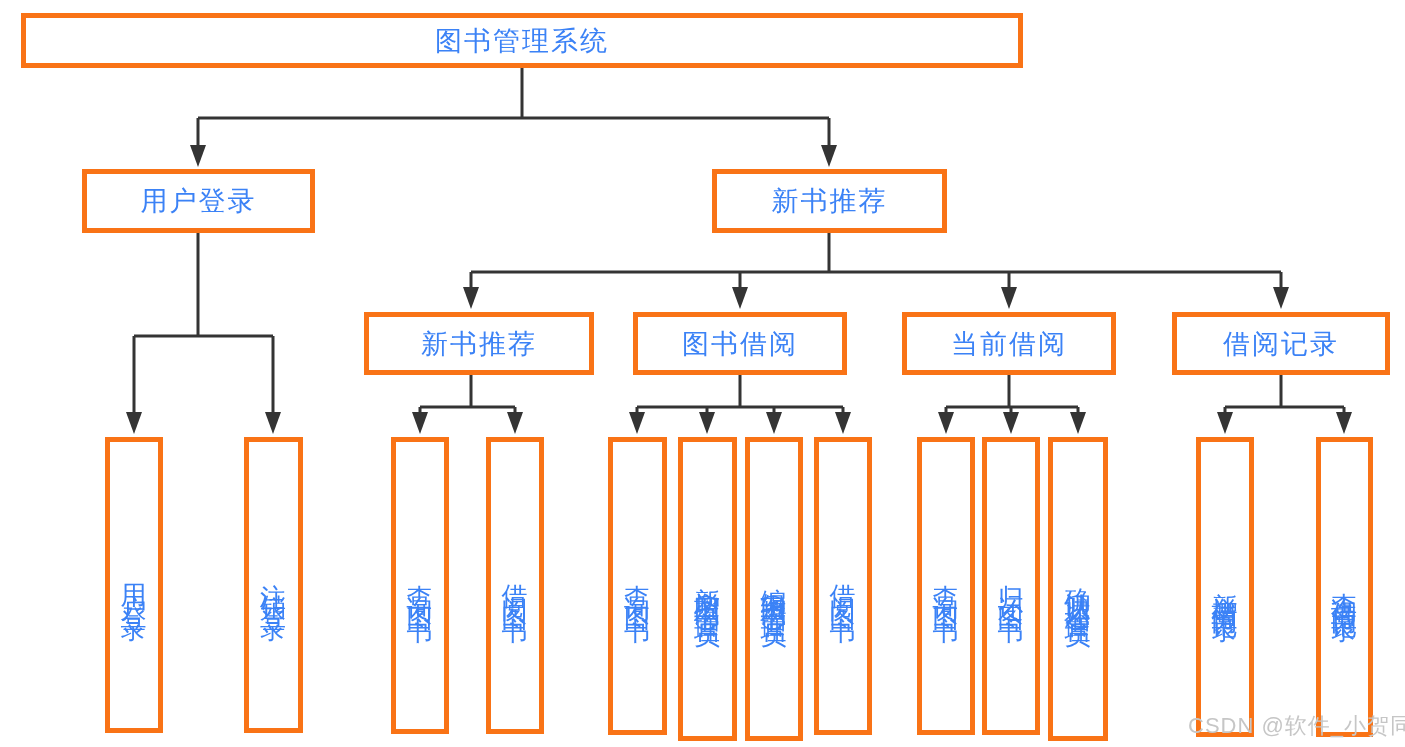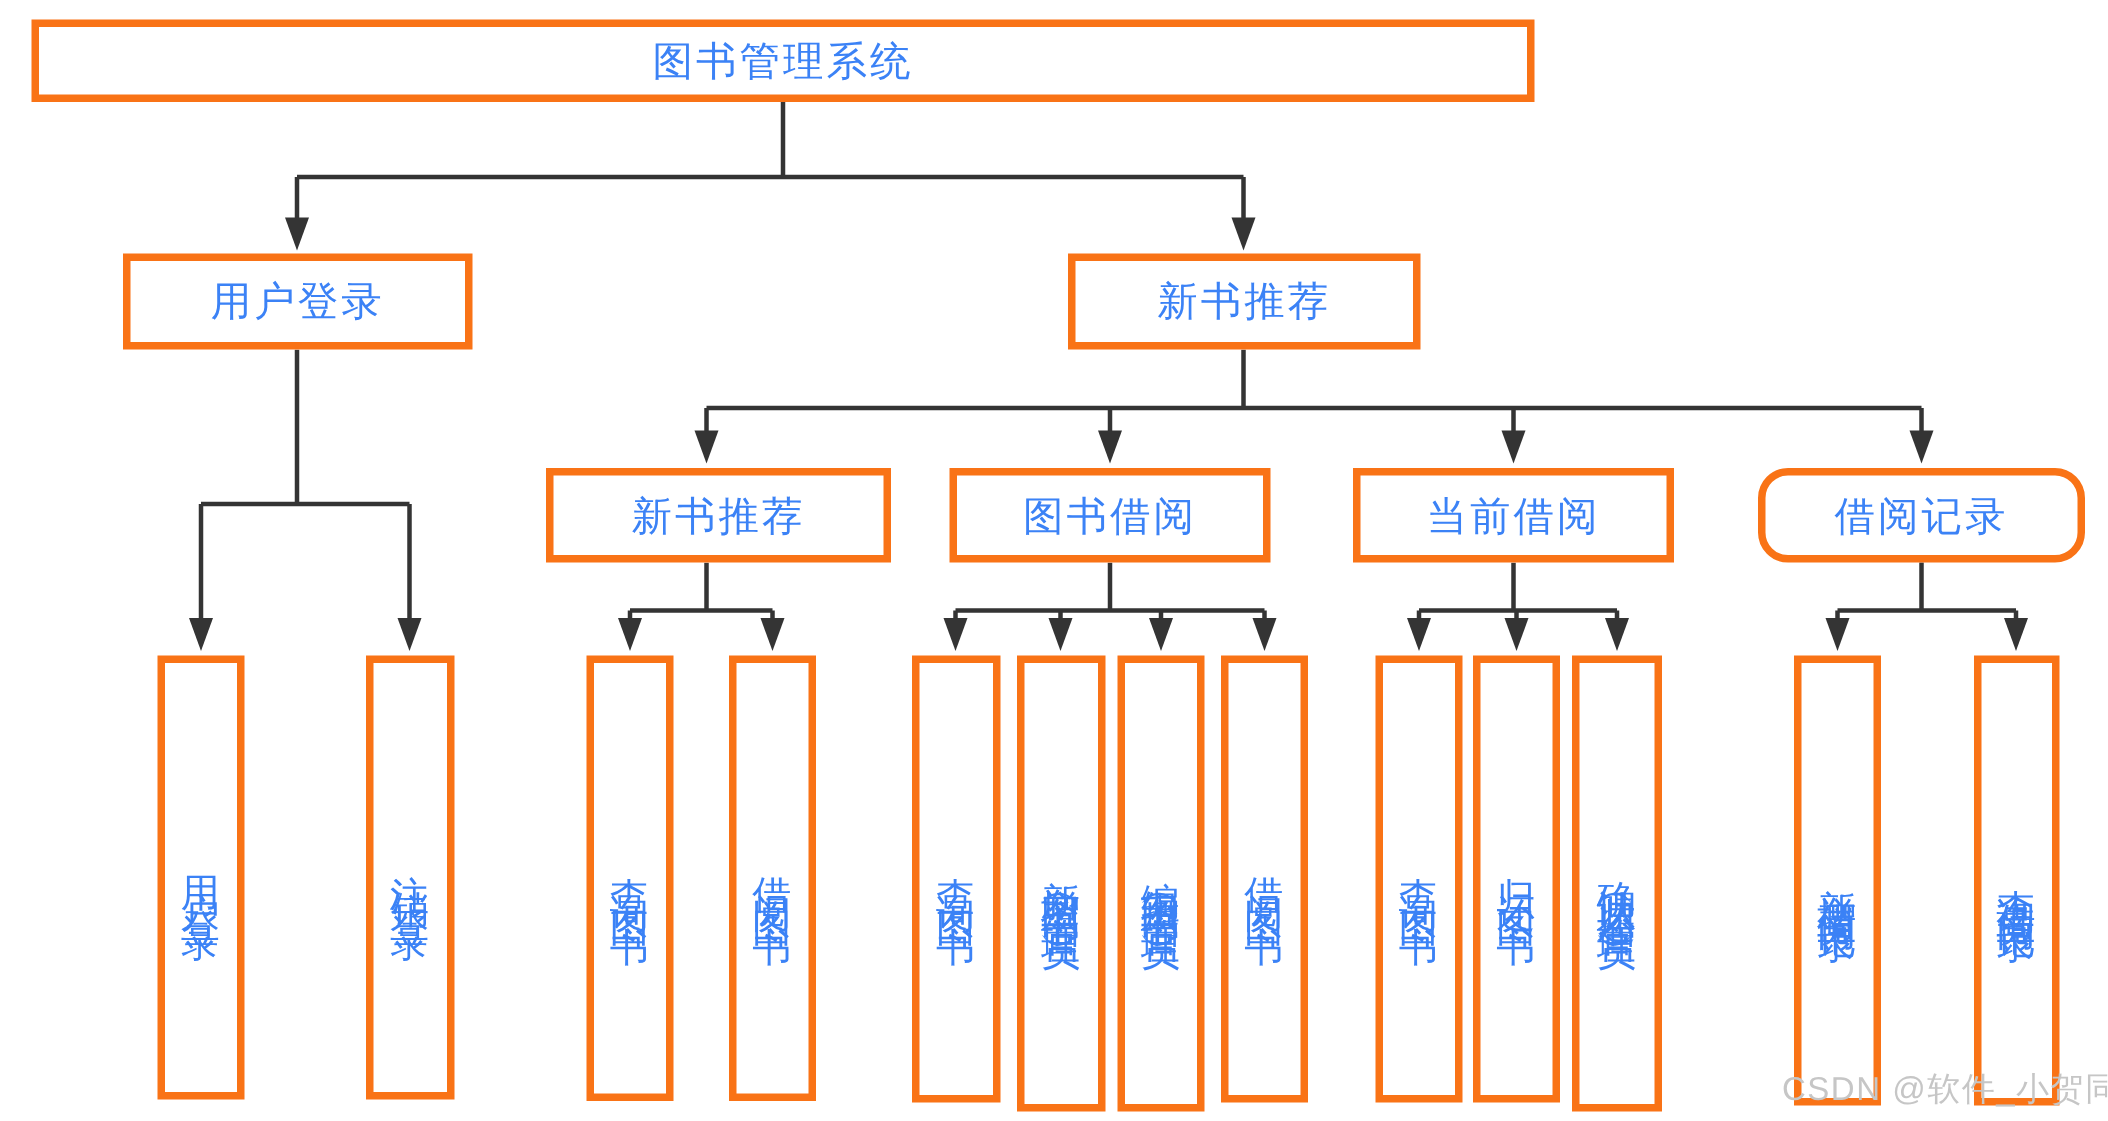--- a/index.html
+++ b/index.html
@@ -113,21 +113,21 @@
   </svg>
 
   <div class="node h root" style="left:21px; top:13px; width:1002px; height:55px;">图书管理系统</div>
 
   <div class="node h" style="left:82px; top:169px; width:233px; height:64px;">用户登录</div>
   <div class="node h" style="left:712px; top:169px; width:235px; height:64px;">新书推荐</div>
 
   <div class="node h" style="left:364px; top:312px; width:230px; height:63px;">新书推荐</div>
   <div class="node h" style="left:633px; top:312px; width:214px; height:63px;">图书借阅</div>
   <div class="node h" style="left:902px; top:312px; width:214px; height:63px;">当前借阅</div>
-  <div class="node h" style="left:1172px; top:312px; width:218px; height:63px;border-radius:20px;">借阅记录</div>
+  <div class="node h" style="left:1172px; top:312px; width:218px; height:63px;">借阅记录</div>
 
   <div class="node v" style="left:105px; top:437px; width:58px; height:296px;">
     <span>用户登录</span>
   </div>
   <div class="node v" style="left:244px; top:437px; width:59px; height:296px;">
     <span>注销登录</span>
   </div>
 
   <div class="node v" style="left:391px; top:437px; width:58px; height:297px;">
     <span>查询图书</span>

